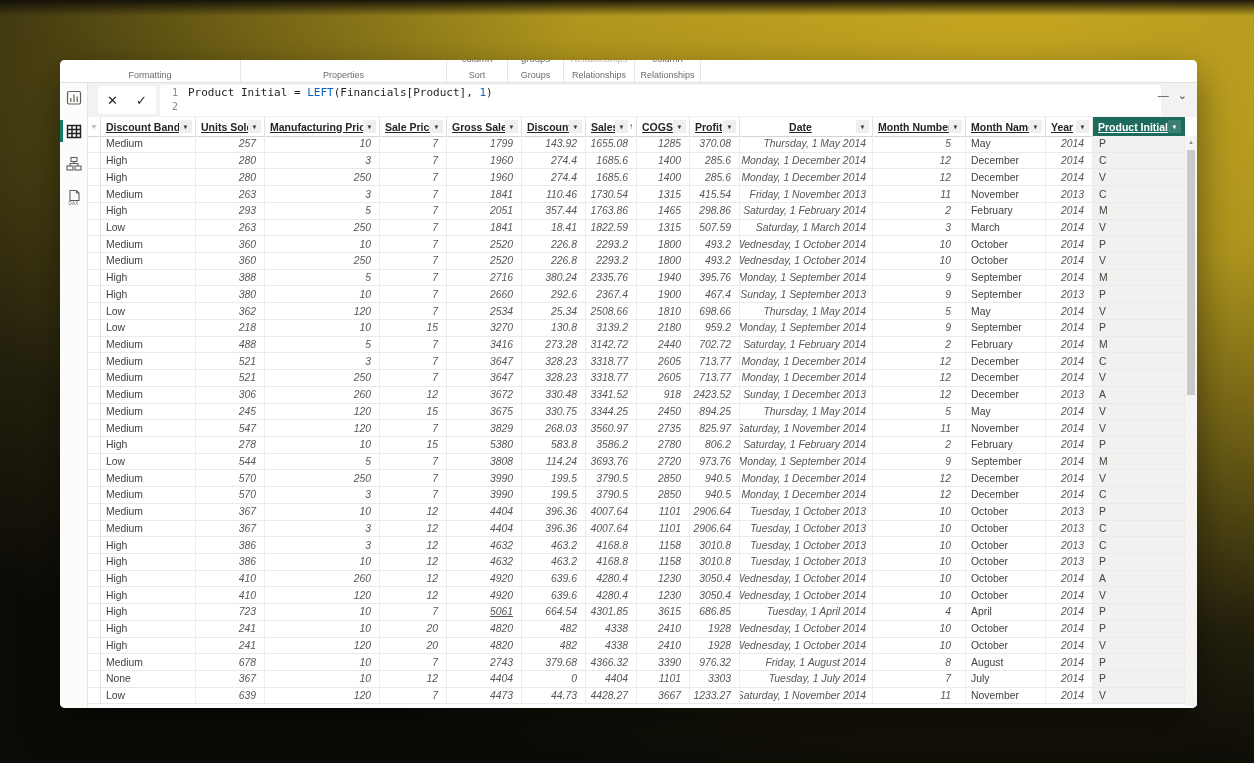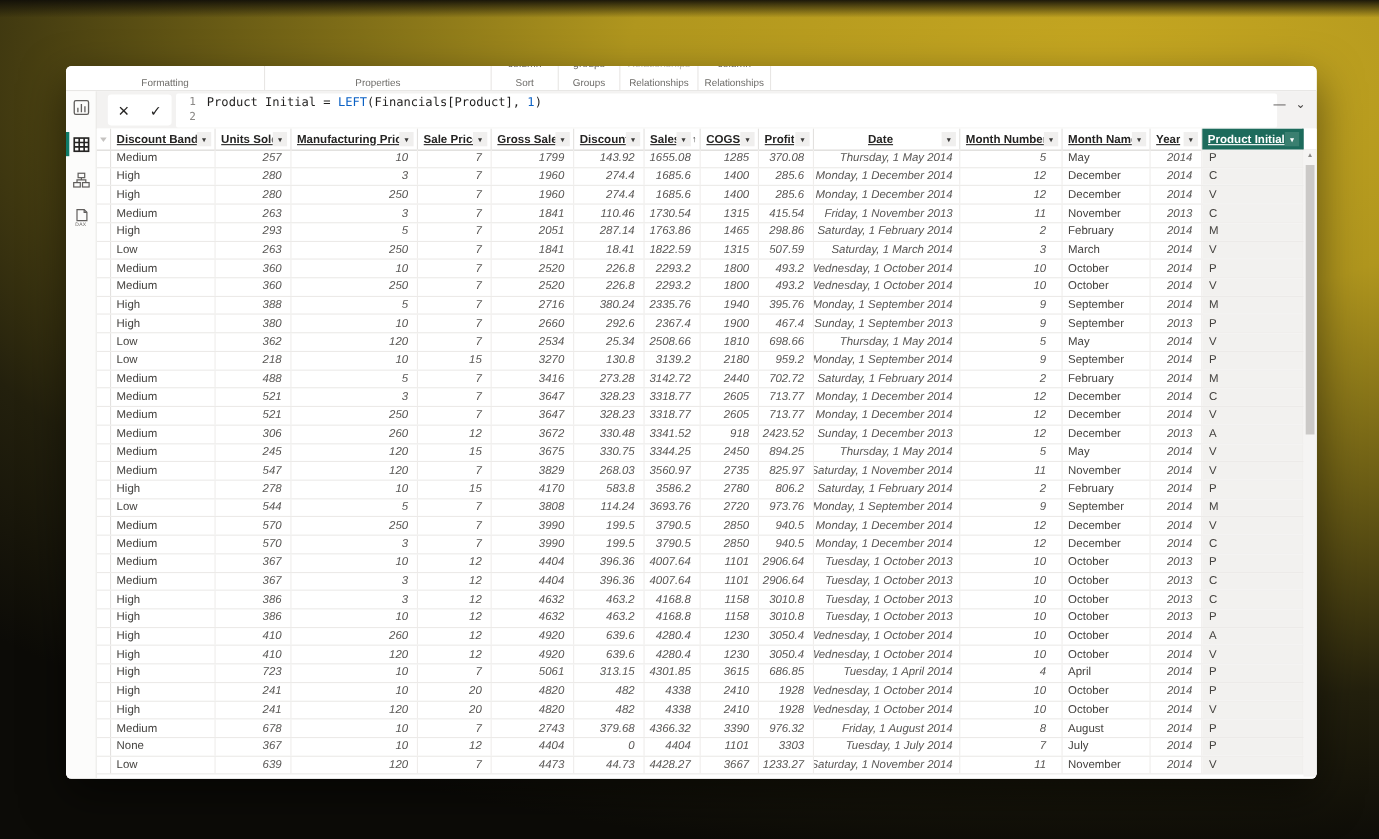--- a/index.html
+++ b/index.html
@@ -295,21 +295,21 @@
           <div class="cell c12 right italic" style="width: 47px;">2013</div>
           <div class="cell c13 selected" style="width: 92px;">C</div>
         </div>
         <div class="row">
           <div class="cell gutter" style="width: 13px;"></div>
           <div class="cell c0" style="width: 95px;">High</div>
           <div class="cell c1 right italic" style="width: 69px;">293</div>
           <div class="cell c2 right italic" style="width: 115px;">5</div>
           <div class="cell c3 right italic" style="width: 67px;">7</div>
           <div class="cell c4 right italic" style="width: 75px;">2051</div>
-          <div class="cell c5 right italic" style="width: 64px;">287.14</div>
+          <div class="cell c5 right italic" style="width: 64px;">357.44</div>
           <div class="cell c6 right italic" style="width: 51px;">1763.86</div>
           <div class="cell c7 right italic" style="width: 53px;">1465</div>
           <div class="cell c8 right italic" style="width: 50px;">298.86</div>
           <div class="cell c9 right italic" style="width: 133px;">Saturday, 1 February 2014</div>
           <div class="cell c10 right italic" style="width: 93px;">2</div>
           <div class="cell c11" style="width: 80px;">February</div>
           <div class="cell c12 right italic" style="width: 47px;">2014</div>
           <div class="cell c13 selected" style="width: 92px;">M</div>
         </div>
         <div class="row">
@@ -532,21 +532,21 @@
           <div class="cell c11" style="width: 80px;">November</div>
           <div class="cell c12 right italic" style="width: 47px;">2014</div>
           <div class="cell c13 selected" style="width: 92px;">V</div>
         </div>
         <div class="row">
           <div class="cell gutter" style="width: 13px;"></div>
           <div class="cell c0" style="width: 95px;">High</div>
           <div class="cell c1 right italic" style="width: 69px;">278</div>
           <div class="cell c2 right italic" style="width: 115px;">10</div>
           <div class="cell c3 right italic" style="width: 67px;">15</div>
-          <div class="cell c4 right italic" style="width: 75px;">4170</div>
+          <div class="cell c4 right italic" style="width: 75px;">5380</div>
           <div class="cell c5 right italic" style="width: 64px;">583.8</div>
           <div class="cell c6 right italic" style="width: 51px;">3586.2</div>
           <div class="cell c7 right italic" style="width: 53px;">2780</div>
           <div class="cell c8 right italic" style="width: 50px;">806.2</div>
           <div class="cell c9 right italic" style="width: 133px;">Saturday, 1 February 2014</div>
           <div class="cell c10 right italic" style="width: 93px;">2</div>
           <div class="cell c11" style="width: 80px;">February</div>
           <div class="cell c12 right italic" style="width: 47px;">2014</div>
           <div class="cell c13 selected" style="width: 92px;">P</div>
         </div>
@@ -702,22 +702,22 @@
           <div class="cell c11" style="width: 80px;">October</div>
           <div class="cell c12 right italic" style="width: 47px;">2014</div>
           <div class="cell c13 selected" style="width: 92px;">V</div>
         </div>
         <div class="row">
           <div class="cell gutter" style="width: 13px;"></div>
           <div class="cell c0" style="width: 95px;">High</div>
           <div class="cell c1 right italic" style="width: 69px;">723</div>
           <div class="cell c2 right italic" style="width: 115px;">10</div>
           <div class="cell c3 right italic" style="width: 67px;">7</div>
-          <div class="cell c4 right italic" style="width: 75px;">5061</div>
-          <div class="cell c5 right italic" style="width: 64px;">313.15</div>
+          <div class="cell c4 right italic" style="width: 75px; text-decoration: underline;">5061</div>
+          <div class="cell c5 right italic" style="width: 64px;">664.54</div>
           <div class="cell c6 right italic" style="width: 51px;">4301.85</div>
           <div class="cell c7 right italic" style="width: 53px;">3615</div>
           <div class="cell c8 right italic" style="width: 50px;">686.85</div>
           <div class="cell c9 right italic" style="width: 133px;">Tuesday, 1 April 2014</div>
           <div class="cell c10 right italic" style="width: 93px;">4</div>
           <div class="cell c11" style="width: 80px;">April</div>
           <div class="cell c12 right italic" style="width: 47px;">2014</div>
           <div class="cell c13 selected" style="width: 92px;">P</div>
         </div>
         <div class="row">

